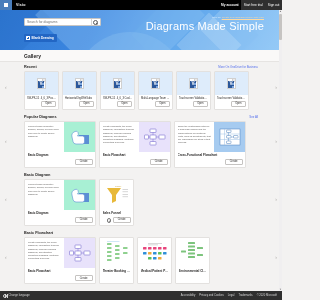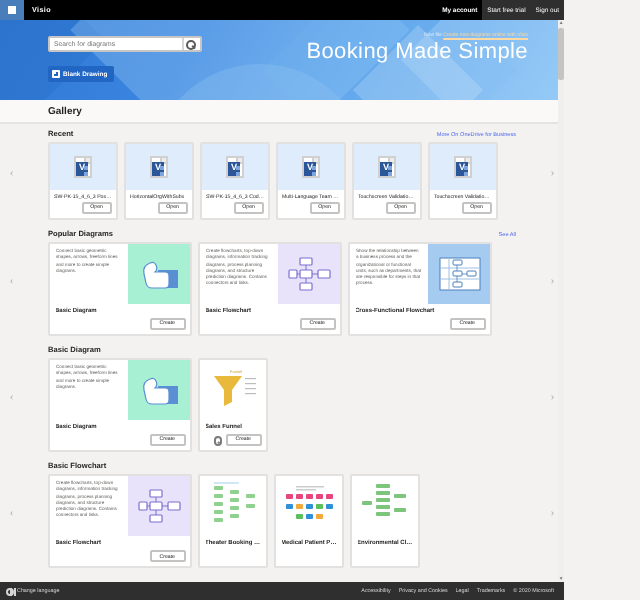--- a/index.html
+++ b/index.html
@@ -235,21 +235,21 @@
       <span class="plus-sq"></span>
       <span>Blank Drawing</span>
     </button>
   </div>
 
   <div class="hero-right">
     <div class="hero-sub">
       <span>New file</span>
       <a href="#">Create new diagrams online with Visio</a>
     </div>
-    <div class="hero-title">Booking Made Simple</div>
+    <div class="hero-title">Diagrams Made Simple</div>
   </div>
 </div>
 
 <div class="gallery-bar">
   <h1>Gallery</h1>
 </div>
 
 <div class="content">
 
   <div class="section">

